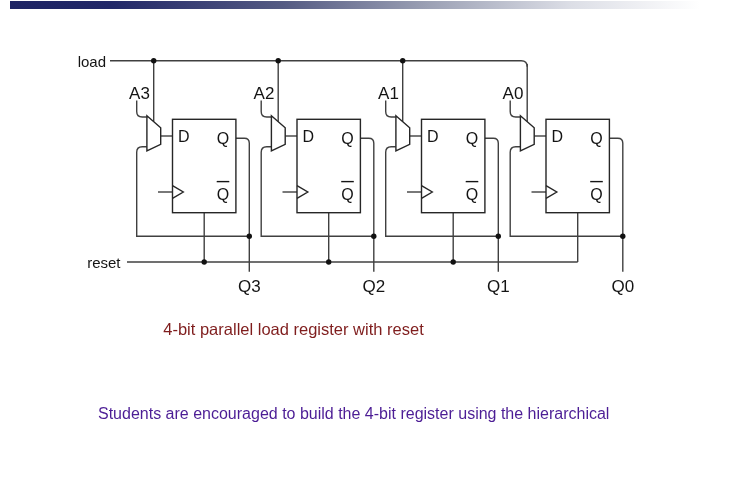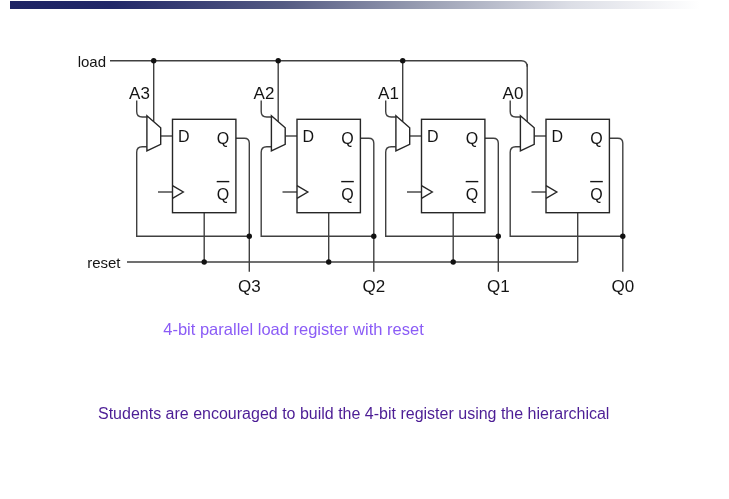--- a/index.html
+++ b/index.html
@@ -17,21 +17,21 @@
   .shape{stroke:#262626;stroke-width:1.4;fill:#ffffff;stroke-linejoin:miter;}
   .tri{stroke:#262626;stroke-width:1.4;fill:none;}
   .ink-line{stroke:#141414;stroke-width:1.4;}
   .dot{fill:#111111;stroke:none;}
   svg text{font-family:"Liberation Sans",sans-serif;fill:#141414;}
   .sig-label{font-size:15px;}
   .pin-label{font-size:16px;}
   .bus-label{font-size:17px;}
   .caption{
     position:absolute;left:0;top:320px;width:587px;text-align:center;
-    font-size:16.5px;color:#8b5cf6;
+    font-size:16.5px;color:#7f1d1d;
   }
   .note{
     position:absolute;left:98px;top:402px;width:620px;
     font-size:16px;line-height:23px;color:#4c1d95;
   }
   .note span{white-space:nowrap;}
 </style>
 </head>
 <body>
 

